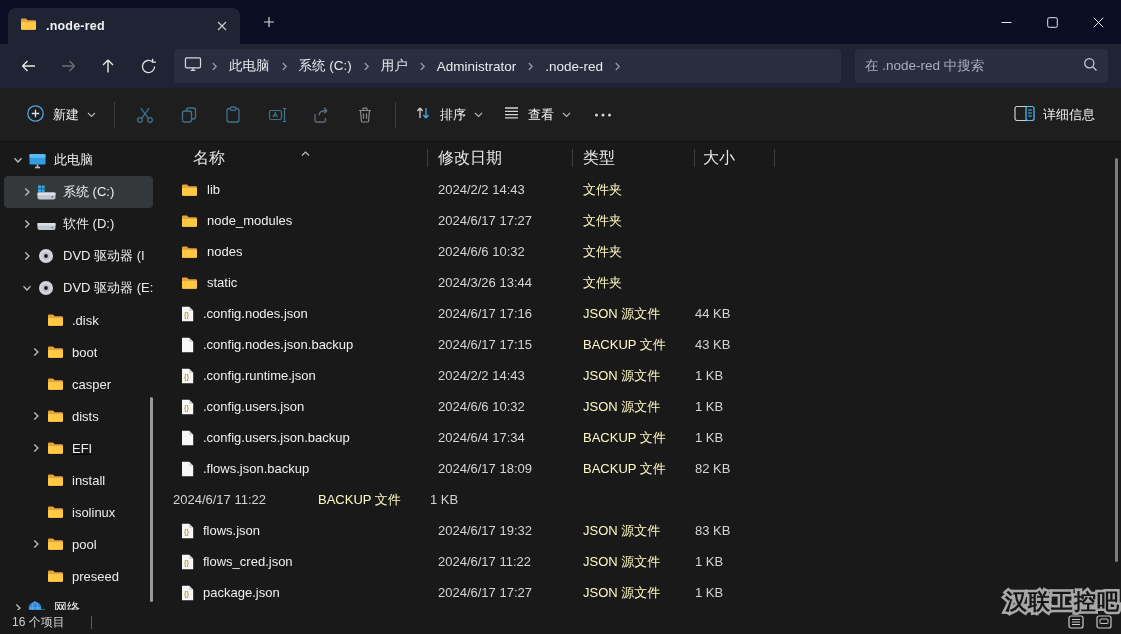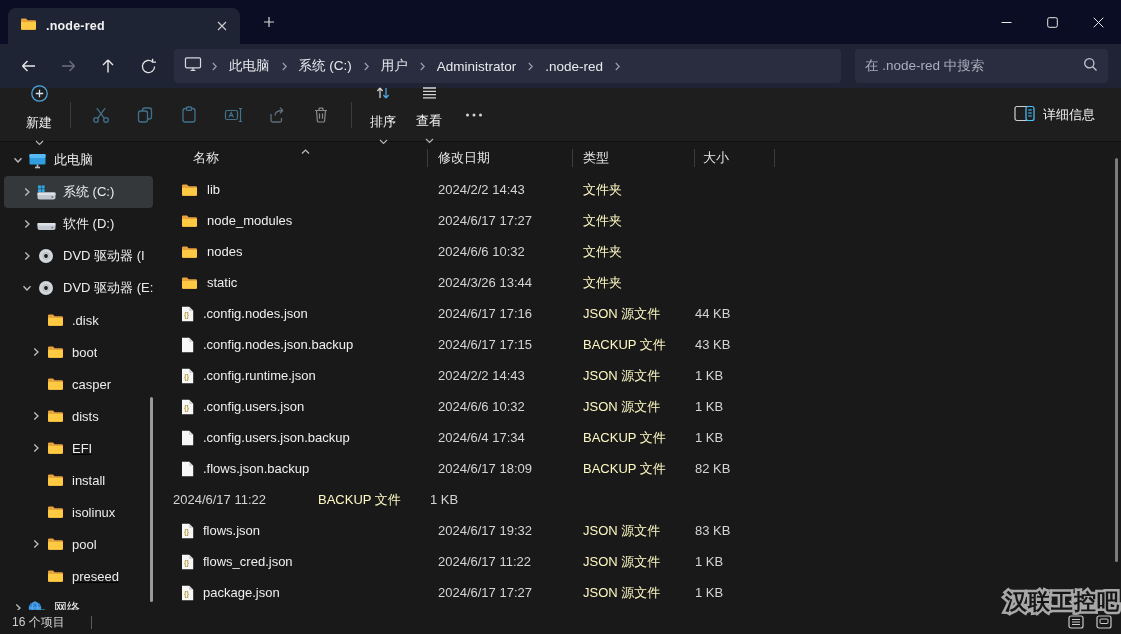--- a/index.html
+++ b/index.html
@@ -23,39 +23,39 @@
   .addressbar { flex:1; height:34px; margin-left:6px; background:#292d3f; border-radius:4px;
                 display:flex; align-items:center; padding:0 10px; overflow:hidden; }
   .crumb { font-size:13.5px; color:#e9e9ee; white-space:nowrap; padding:2px 2px; cursor:default; }
   .crumb-chev { margin:0 9px; display:flex; align-items:center; }
   .searchbox { width:253px; height:34px; margin-left:14px; background:#292d3f; border-radius:4px;
                display:flex; align-items:center; padding:0 10px; }
   .search-placeholder { flex:1; font-size:13.5px; color:#a9aebb; white-space:nowrap; }
 
   
   .toolbar { height:54px; background:#1e1e1e; display:flex; align-items:center; padding:0 16px; border-bottom:1px solid #111; }
-  .tb-btn { display:flex; align-items:center; gap:8px; padding:7px 10px; border-radius:4px; color:#f2f2f2; font-size:13px;flex-direction:column; }
+  .tb-btn { display:flex; align-items:center; gap:8px; padding:7px 10px; border-radius:4px; color:#f2f2f2; font-size:13px; }
   .tb-icon-btn { width:44px; height:36px; display:flex; align-items:center; justify-content:center; border-radius:4px; }
   .tb-sep { width:1px; height:26px; background:#3c3c3c; margin:0 8px; }
   .tb-right { margin-left:auto; display:flex; align-items:center; gap:8px; padding:7px 10px; border-radius:4px; color:#f2f2f2; font-size:13px; }
 
   
   .content { position:relative; display:flex; height:468px; }
 
   .sidebar { width:163px; padding-top:2px; overflow:hidden; position:relative; }
   .side-item { height:32px; display:flex; align-items:center; margin:0 10px 0 4px; border-radius:4px; cursor:default; }
   .side-item.selected { background:#35383b; }
   .side-chev { width:16px; display:flex; justify-content:center; flex:none; }
   .side-ico { width:22px; display:flex; justify-content:center; flex:none; margin-right:6px; }
   .side-lbl { font-size:13px; color:#ececec; white-space:nowrap; overflow:hidden; }
   .side-scrollthumb { position:absolute; left:150px; top:255px; width:3px; height:205px; background:#9a9a9a; border-radius:2px; }
 
   .main { flex:1; position:relative; overflow:hidden; }
   .list-header { height:32px; display:flex; align-items:center; position:relative; }
-  .hcell { position:relative; font-size:13px; color:#e6e6e6; height:100%; display:flex; align-items:center; }
+  .hcell { position:relative; font-size:16px; color:#e6e6e6; height:100%; display:flex; align-items:center; }
   .hcell::after { content:""; position:absolute; right:0; top:7px; height:18px; width:1px; background:#3d3d3d; }
   .hcell.c-name { width:265px; padding-left:30px; }
   .hcell.c-date { width:145px; padding-left:10px; }
   .hcell.c-type { width:122px; padding-left:10px; }
   .hcell.c-size { width:80px;  padding-left:8px; }
   .sort-arrow { position:absolute; top:1px; left:138px; }
 
   .file-row { height:31px; display:flex; align-items:center; }
   .fcell { font-size:13px; white-space:nowrap; overflow:hidden; }
   .f-name { width:265px; display:flex; align-items:center; padding-left:18px; color:#efefef; gap:9px; }
@@ -461,21 +461,21 @@
             </svg>
           </span>
           <span class="side-ico">
             <svg width="17" height="14" viewBox="0 0 17 14">
               <path d="M1 2.6 Q1 1.4 2.2 1.4 H6 L7.7 3.2 H14.8 Q16 3.2 16 4.4 V11.6 Q16 12.8 14.8 12.8 H2.2 Q1 12.8 1 11.6 Z" fill="#e8a33d"></path>
               <path d="M1 4.9 H16 V11.6 Q16 12.8 14.8 12.8 H2.2 Q1 12.8 1 11.6 Z" fill="#ffc944"></path>
             </svg>
           </span>
           <span class="side-lbl">pool</span>
         </div>
-        <div class="side-item" style="padding-left: 24px; text-decoration: underline;">
+        <div class="side-item" style="padding-left: 24px;">
           <span class="side-chev"></span>
           <span class="side-ico">
             <svg width="17" height="14" viewBox="0 0 17 14">
               <path d="M1 2.6 Q1 1.4 2.2 1.4 H6 L7.7 3.2 H14.8 Q16 3.2 16 4.4 V11.6 Q16 12.8 14.8 12.8 H2.2 Q1 12.8 1 11.6 Z" fill="#e8a33d"></path>
               <path d="M1 4.9 H16 V11.6 Q16 12.8 14.8 12.8 H2.2 Q1 12.8 1 11.6 Z" fill="#ffc944"></path>
             </svg>
           </span>
           <span class="side-lbl">preseed</span>
         </div>
         <div class="side-item" style="padding-left: 6px;">

